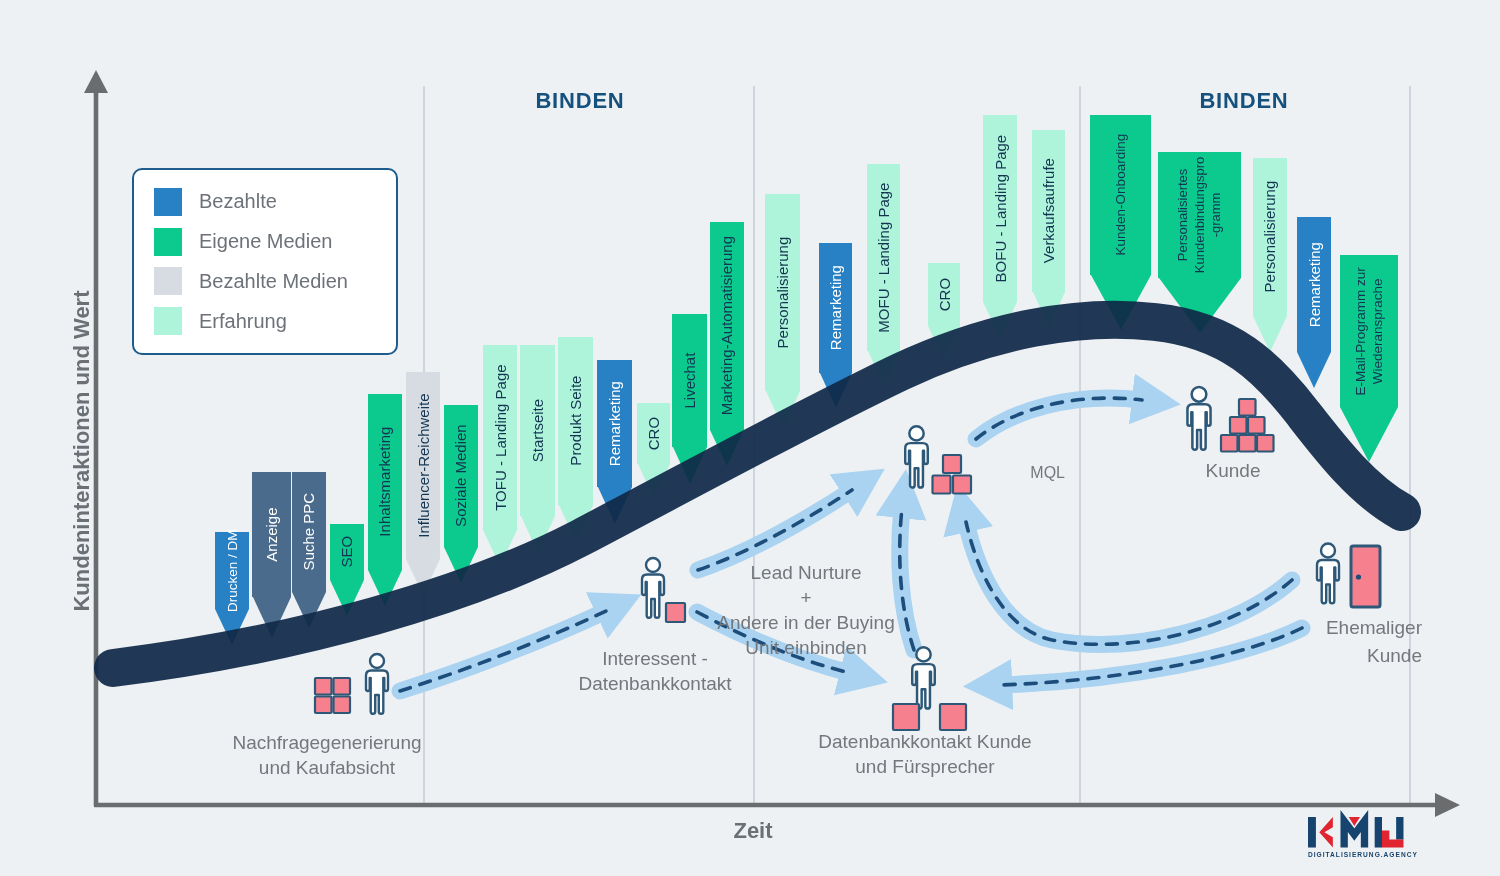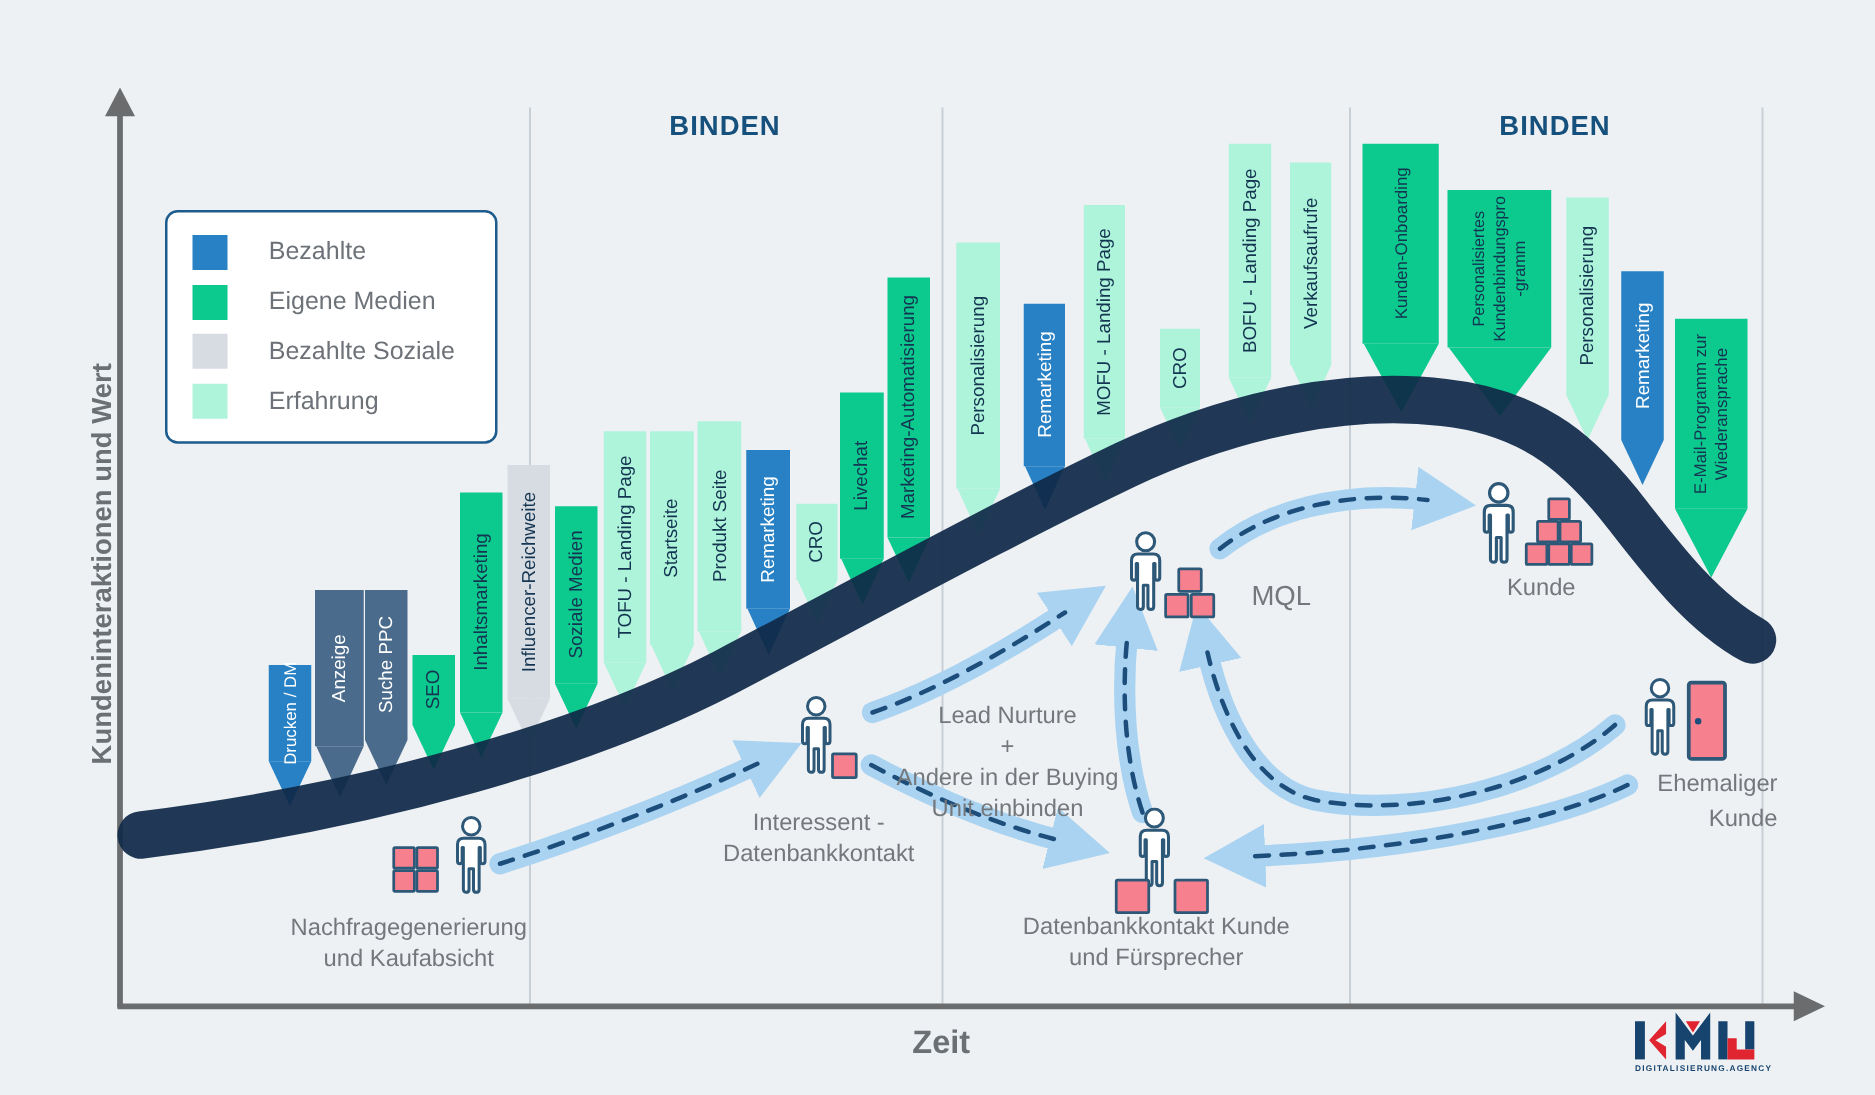--- a/index.html
+++ b/index.html
@@ -10,28 +10,28 @@
   .banner{position:absolute;display:flex;flex-direction:column;align-items:center;z-index:2;}
   .brect{width:100%;display:flex;align-items:center;justify-content:center;}
   .blbl{flex:none;transform:rotate(-90deg);text-align:center;line-height:1.28;
         font-weight:400;overflow-wrap:break-word;}
   .btip{width:0;height:0;}
   .pt{position:absolute;top:88px;width:220px;text-align:center;font-size:22px;font-weight:700;
       letter-spacing:.8px;color:#15517c;z-index:4;}
   .legend{position:absolute;left:132px;top:168px;width:266px;height:187px;background:#fff;
           border:2.5px solid #1d5c8c;border-radius:10px;z-index:4;display:flex;
           flex-direction:column;justify-content:space-evenly;padding:6px 0;box-sizing:border-box;}
-  .lrow{display:flex;align-items:center;gap:33px;padding-left:20px;}
+  .lrow{display:flex;align-items:center;gap:17px;padding-left:20px;}
   .sw{width:28px;height:28px;flex:none;}
   .ltxt{font-size:20px;color:#6d7278;}
   .node-label{position:absolute;z-index:4;font-size:19px;color:#74787c;line-height:1.32;
               text-align:center;white-space:pre-line;}
   .ylab{position:absolute;left:-118px;top:438px;width:400px;text-align:center;font-size:22px;
         font-weight:700;color:#6b7075;transform:rotate(-90deg);z-index:4;}
-  .xlab{position:absolute;left:603px;top:818px;width:300px;text-align:center;font-size:26px;
+  .xlab{position:absolute;left:603px;top:818px;width:300px;text-align:center;font-size:22px;
         font-weight:700;color:#6b7075;z-index:4;}
 </style>
 </head>
 <body>
 
 <div class="stage">
 
   <svg id="under" class="layer" width="1500" height="876" viewBox="0 0 1500 876">
     <line x1="424" y1="86" x2="424" y2="803" stroke="#c8cfd7" stroke-width="1.6"></line>
     <line x1="754" y1="86" x2="754" y2="803" stroke="#c8cfd7" stroke-width="1.6"></line>
@@ -289,39 +289,39 @@
     <div class="lrow">
       <span class="sw" style="background:#2781c4"></span>
       <span class="ltxt">Bezahlte</span>
     </div>
     <div class="lrow">
       <span class="sw" style="background:#0cc98e"></span>
       <span class="ltxt">Eigene Medien</span>
     </div>
     <div class="lrow">
       <span class="sw" style="background:#d7dce3"></span>
-      <span class="ltxt">Bezahlte Soziale</span>
+      <span class="ltxt">Bezahlte Medien</span>
     </div>
     <div class="lrow">
       <span class="sw" style="background:#aef4da"></span>
       <span class="ltxt">Erfahrung</span>
     </div>
   </div>
 
   <div class="ylab">Kundeninteraktionen und Wert</div>
   <div class="xlab">Zeit</div>
 
   <div class="node-label" style="left:182px;top:730px;width:290px;">Nachfragegenerierung
 und Kaufabsicht</div>
   <div class="node-label" style="left:510px;top:646px;width:290px;">Interessent -
 Datenbankkontakt</div>
   <div class="node-label" style="left:661px;top:560px;width:290px;">Lead Nurture
 +
 Andere in der Buying
 Unit einbinden</div>
-  <div class="node-label" style="left:985px;top:462px;width:80px;text-align:center;font-size:22px;">MQL</div>
+  <div class="node-label" style="left:985px;top:462px;width:80px;text-align:right;font-size:16px;">MQL</div>
   <div class="node-label" style="left:775px;top:729px;width:300px;">Datenbankkontakt Kunde
 und Fürsprecher</div>
   <div class="node-label" style="left:1158px;top:458px;width:150px;">Kunde</div>
   <div class="node-label" style="left:1262px;top:614px;width:160px;text-align:right;line-height:1.45;">Ehemaliger
 Kunde</div>
 
 </div>
 
 </body></html>

